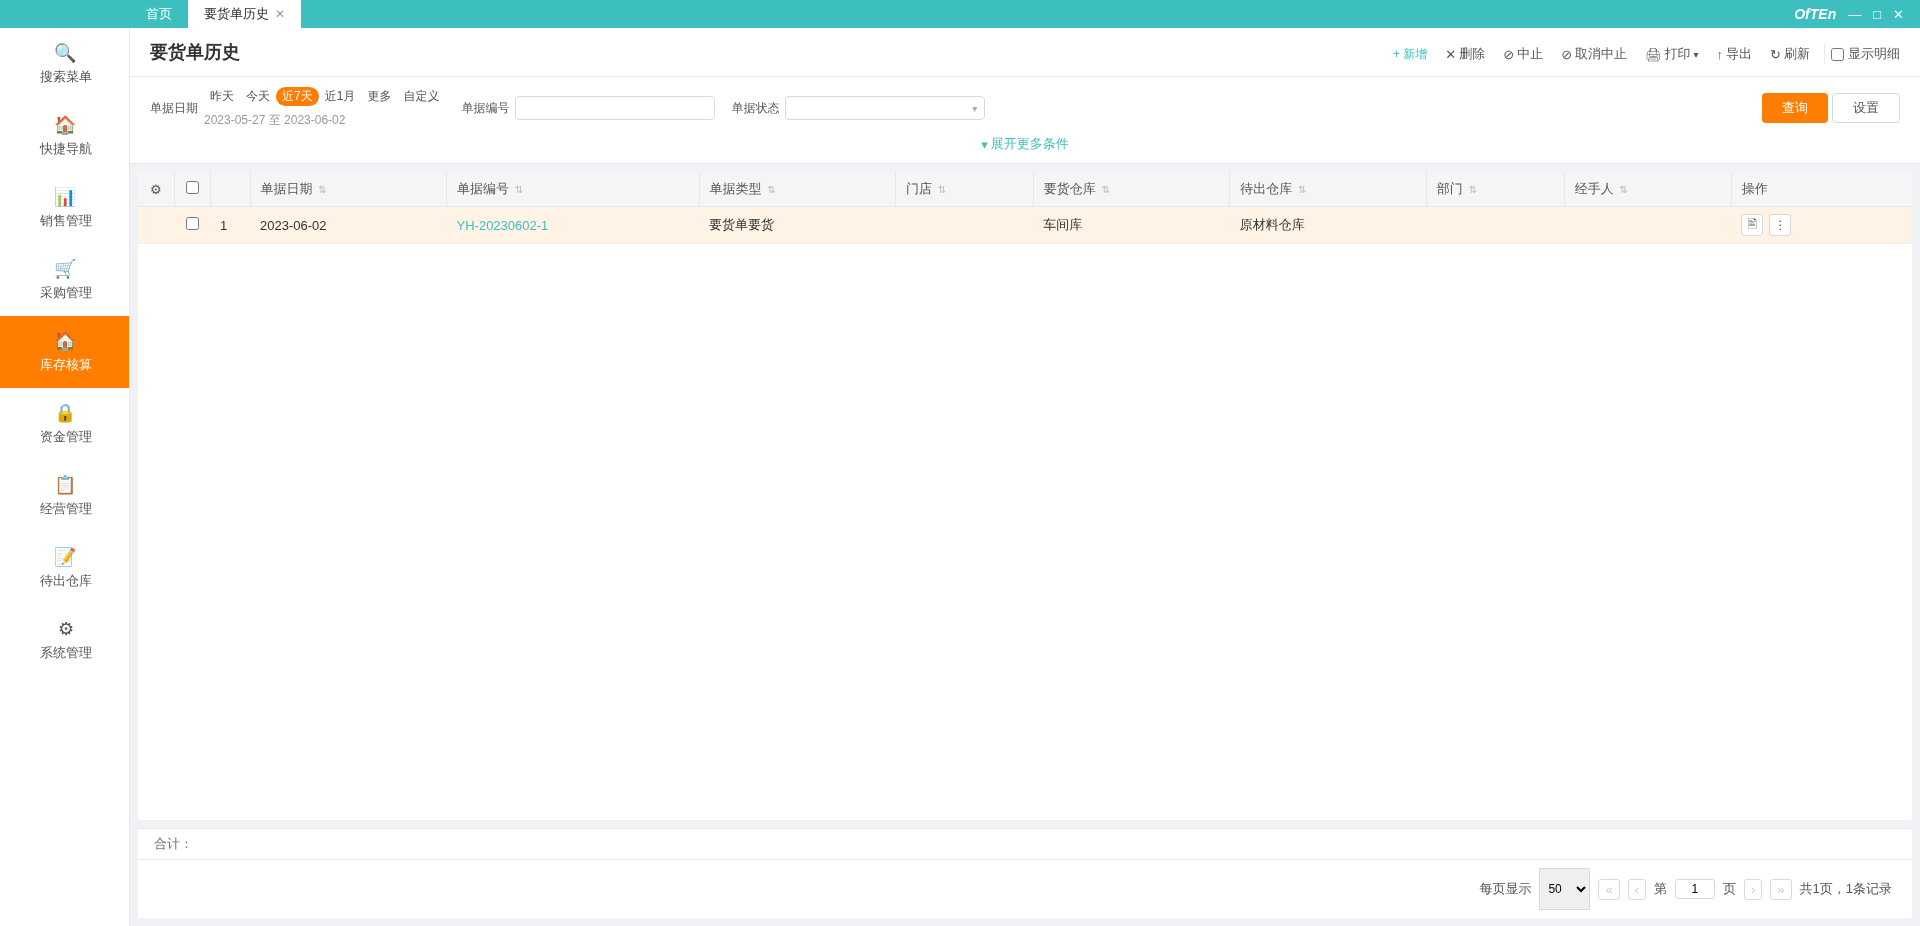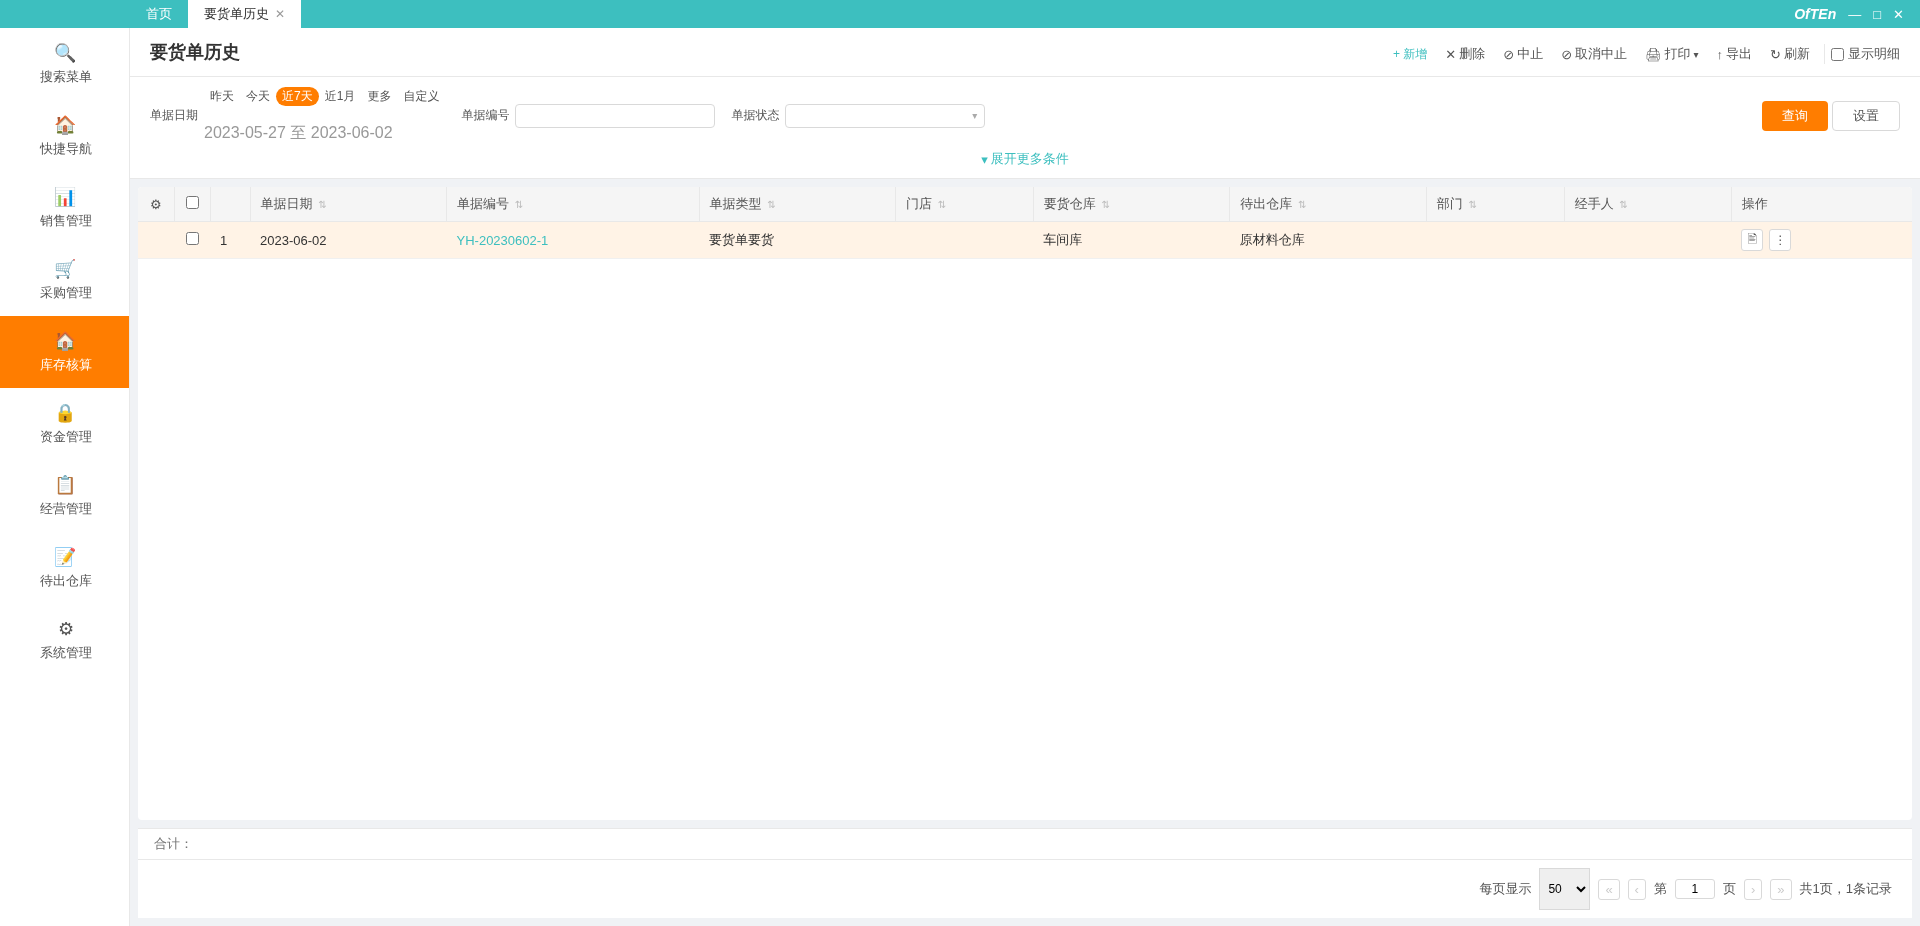--- a/index.html
+++ b/index.html
@@ -136,21 +136,21 @@
     .date-shortcut {
       padding: 1px 6px;
       border: none;
       background: transparent;
       cursor: pointer;
       color: #555;
       font-size: 12px;
       border-radius: 10px;
     }
     .date-shortcut.active { background: #ff7d00; color: #fff; border-radius: 10px; }
-    .date-range { color: #999; font-size: 16px; margin-top: 17px; }
+    .date-range { color: #999; font-size: 12px; margin-top: 6px; }
     .filter-input {
       border: 1px solid #d9d9d9;
       border-radius: 4px;
       padding: 4px 8px;
       font-size: 12px;
       width: 200px;
       outline: none;
     }
     .filter-select-wrap {
       position: relative;

